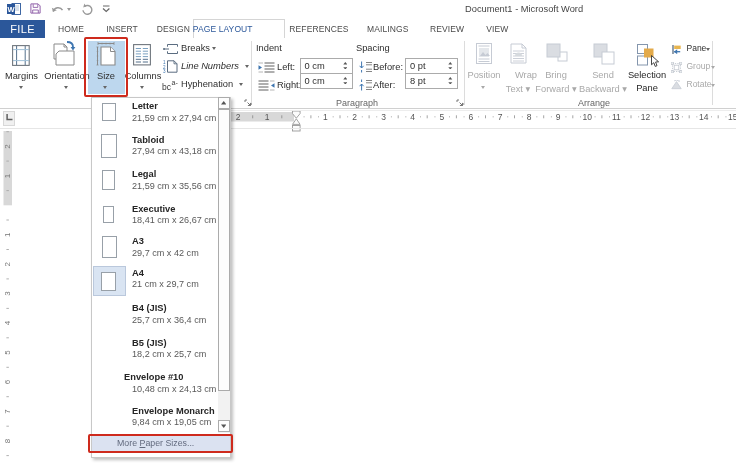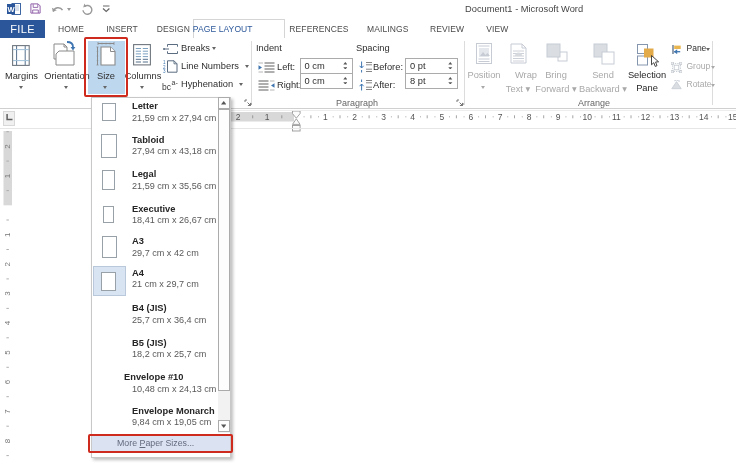--- a/index.html
+++ b/index.html
@@ -134,21 +134,21 @@
         <text x="0" y="13.4">3</text>
       </g>
 </svg>
 <svg class="abs" style="left:162px;top:78.5px" width="17" height="12" viewBox="0 0 17 12">
  <text x="0" y="11" font-size="8.5" fill="#3a3a3a" font-family="Liberation Sans">bc</text>
  <text x="9.5" y="6" font-size="7" fill="#3a3a3a" font-family="Liberation Sans">a</text>
  <text x="13.5" y="6" font-size="7" fill="#3a3a3a" font-family="Liberation Sans">-</text>
 </svg>
 <div class="smalltext" style="left:181px;top:43.2px;">Breaks</div>
 <div class="carrow" style="left:212px;top:46.7px;border-left-width:2.5px;border-right-width:2.5px;border-top-width:3px;"></div>
-<div class="smalltext" style="left:181px;top:61.2px;">Line Numbers</div>
+<div class="smalltext" style="left:181px;top:61.2px;font-style:italic;">Line Numbers</div>
 <div class="carrow" style="left:245px;top:64.7px;border-left-width:2.5px;border-right-width:2.5px;border-top-width:3px;"></div>
 <div class="smalltext" style="left:181px;top:79.2px;">Hyphenation</div>
 <div class="carrow" style="left:239px;top:82.7px;border-left-width:2.5px;border-right-width:2.5px;border-top-width:3px;"></div>
 <div class="smalltext" style="left:256px;top:43.2px;">Indent</div>
 <div class="smalltext" style="left:356px;top:43.2px;">Spacing</div>
 <svg class="abs" style="left:258px;top:61.5px" width="17" height="11" viewBox="0 0 17 11">
  <path d="M0.5 1 h4.5 M0.5 10 h4.5" stroke="#b5b5b5" stroke-width="1"></path>
  <path d="M0.5 3.2 l3.5 2.3 l-3.5 2.3 z" fill="#3f76b0"></path>
  <g stroke="#6d6d6d" stroke-width="1.1">
         <line x1="6.5" y1="1" x2="16.5" y2="1"></line>

